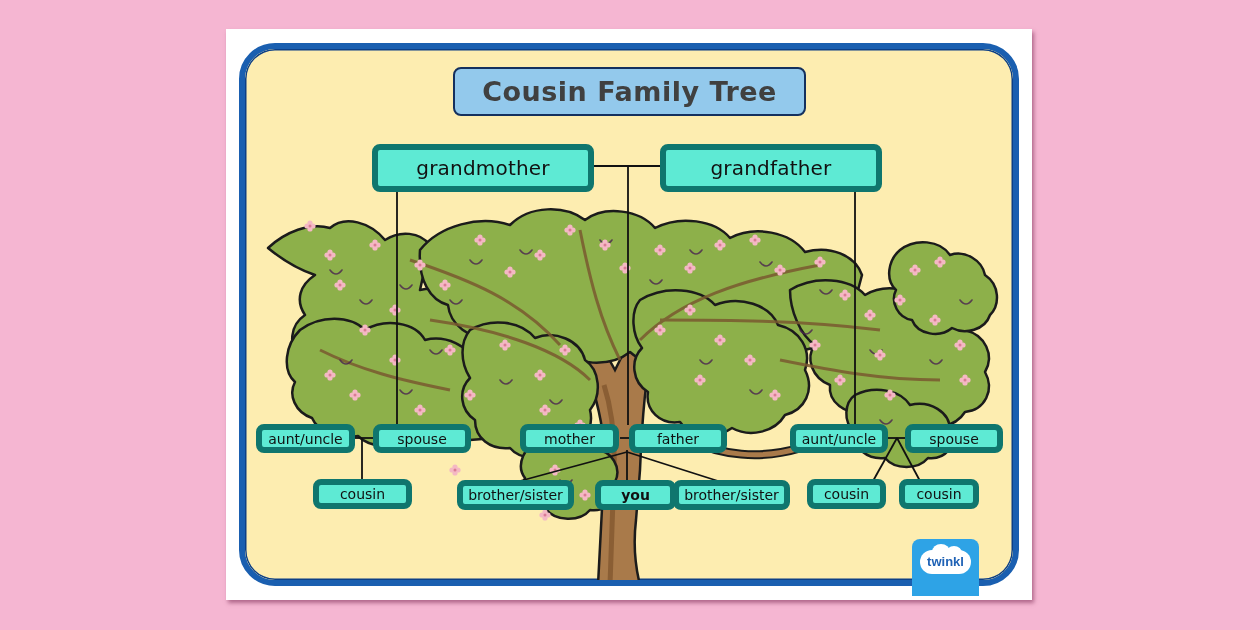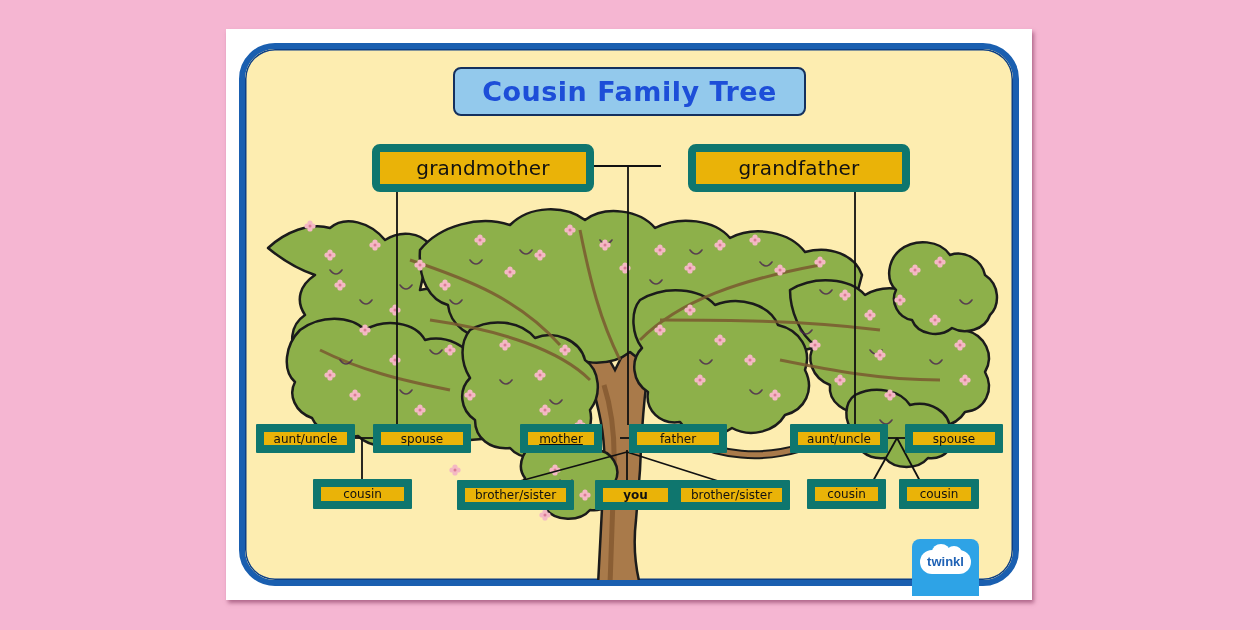--- a/index.html
+++ b/index.html
@@ -23,35 +23,35 @@
     overflow:hidden;
   }
   .frame::after {
     content:""; position:absolute; inset:0; border-radius:30px;
     box-shadow: inset 0 0 0 1.5px #0d3f86;
     pointer-events:none;
   }
   svg.art { position:absolute; left:0; top:0; }
   .box {
     position:absolute; box-sizing:border-box;
-    background:#eab308;
-    border:8px solid #0f766e;
+    background:#5eead4;
+    border:6px solid #0f766e;
     border-radius:9px;
     display:flex; align-items:center; justify-content:center;
     color:#111;
     white-space:nowrap;
   }
   .box.big { border-radius:8px; font-size:20px; letter-spacing:0.2px; }
-  .box.small { border-radius:1px; font-size:12px;text-align:center; }
+  .box.small { border-radius:8px; font-size:14px;text-align:center; }
   .title-box {
     position:absolute; box-sizing:border-box;
     left:453px; top:67px; width:353px; height:49px;
     background:#93c9ec; border:2px solid #14305e; border-radius:8px;
     display:flex; align-items:center; justify-content:center;
-    color:#1d4ed8; font-weight:bold; font-size:27px; letter-spacing:0.5px;
+    color:#404040; font-weight:bold; font-size:27px; letter-spacing:0.5px;
   }
   .twinkl {
     position:absolute; left:912px; top:539px; width:67px; height:57px;
     background:#2ea3e6; border-radius:8px 8px 0 0;
   }
   .twinkl .cloud {
     position:absolute; left:8px; top:11px; width:51px; height:24px;
     background:#fff; border-radius:14px;
   }
   .twinkl .cloud::before {
@@ -219,25 +219,25 @@
       <line x1="888" y1="438" x2="906" y2="438"></line>
       <line x1="897" y1="438" x2="873" y2="481"></line>
       <line x1="897" y1="438" x2="920" y2="481"></line>
     </g>
   </g>
 </svg>
 
 <div class="title-box">Cousin Family Tree</div>
 
 <div class="box big" style="left:372px;top:144px;width:222px;height:48px;">grandmother</div>
-<div class="box big" style="left:688px;top:144px;width:222px;height:48px;">grandfather</div>
+<div class="box big" style="left:660px;top:144px;width:222px;height:48px;">grandfather</div>
 
 <div class="box small" style="left:256px;top:424px;width:99px;height:29px;">aunt/uncle</div>
 <div class="box small" style="left:373px;top:424px;width:98px;height:29px;">spouse</div>
-<div class="box small" style="left:520px;top:424px;width:82px;height:29px;text-decoration:underline;">mother</div>
+<div class="box small" style="left:520px;top:424px;width:99px;height:29px;">mother</div>
 <div class="box small" style="left:629px;top:424px;width:98px;height:29px;">father</div>
 <div class="box small" style="left:790px;top:424px;width:98px;height:29px;">aunt/uncle</div>
 <div class="box small" style="left:905px;top:424px;width:98px;height:29px;">spouse</div>
 
 <div class="box small" style="left:313px;top:479px;width:99px;height:30px;">cousin</div>
 <div class="box small" style="left:457px;top:480px;width:117px;height:30px;">brother/sister</div>
 <div class="box small" style="left:595px;top:480px;width:81px;height:30px;font-weight:bold;">you</div>
 <div class="box small" style="left:673px;top:480px;width:117px;height:30px;">brother/sister</div>
 <div class="box small" style="left:807px;top:479px;width:79px;height:30px;">cousin</div>
 <div class="box small" style="left:899px;top:479px;width:80px;height:30px;">cousin</div>

